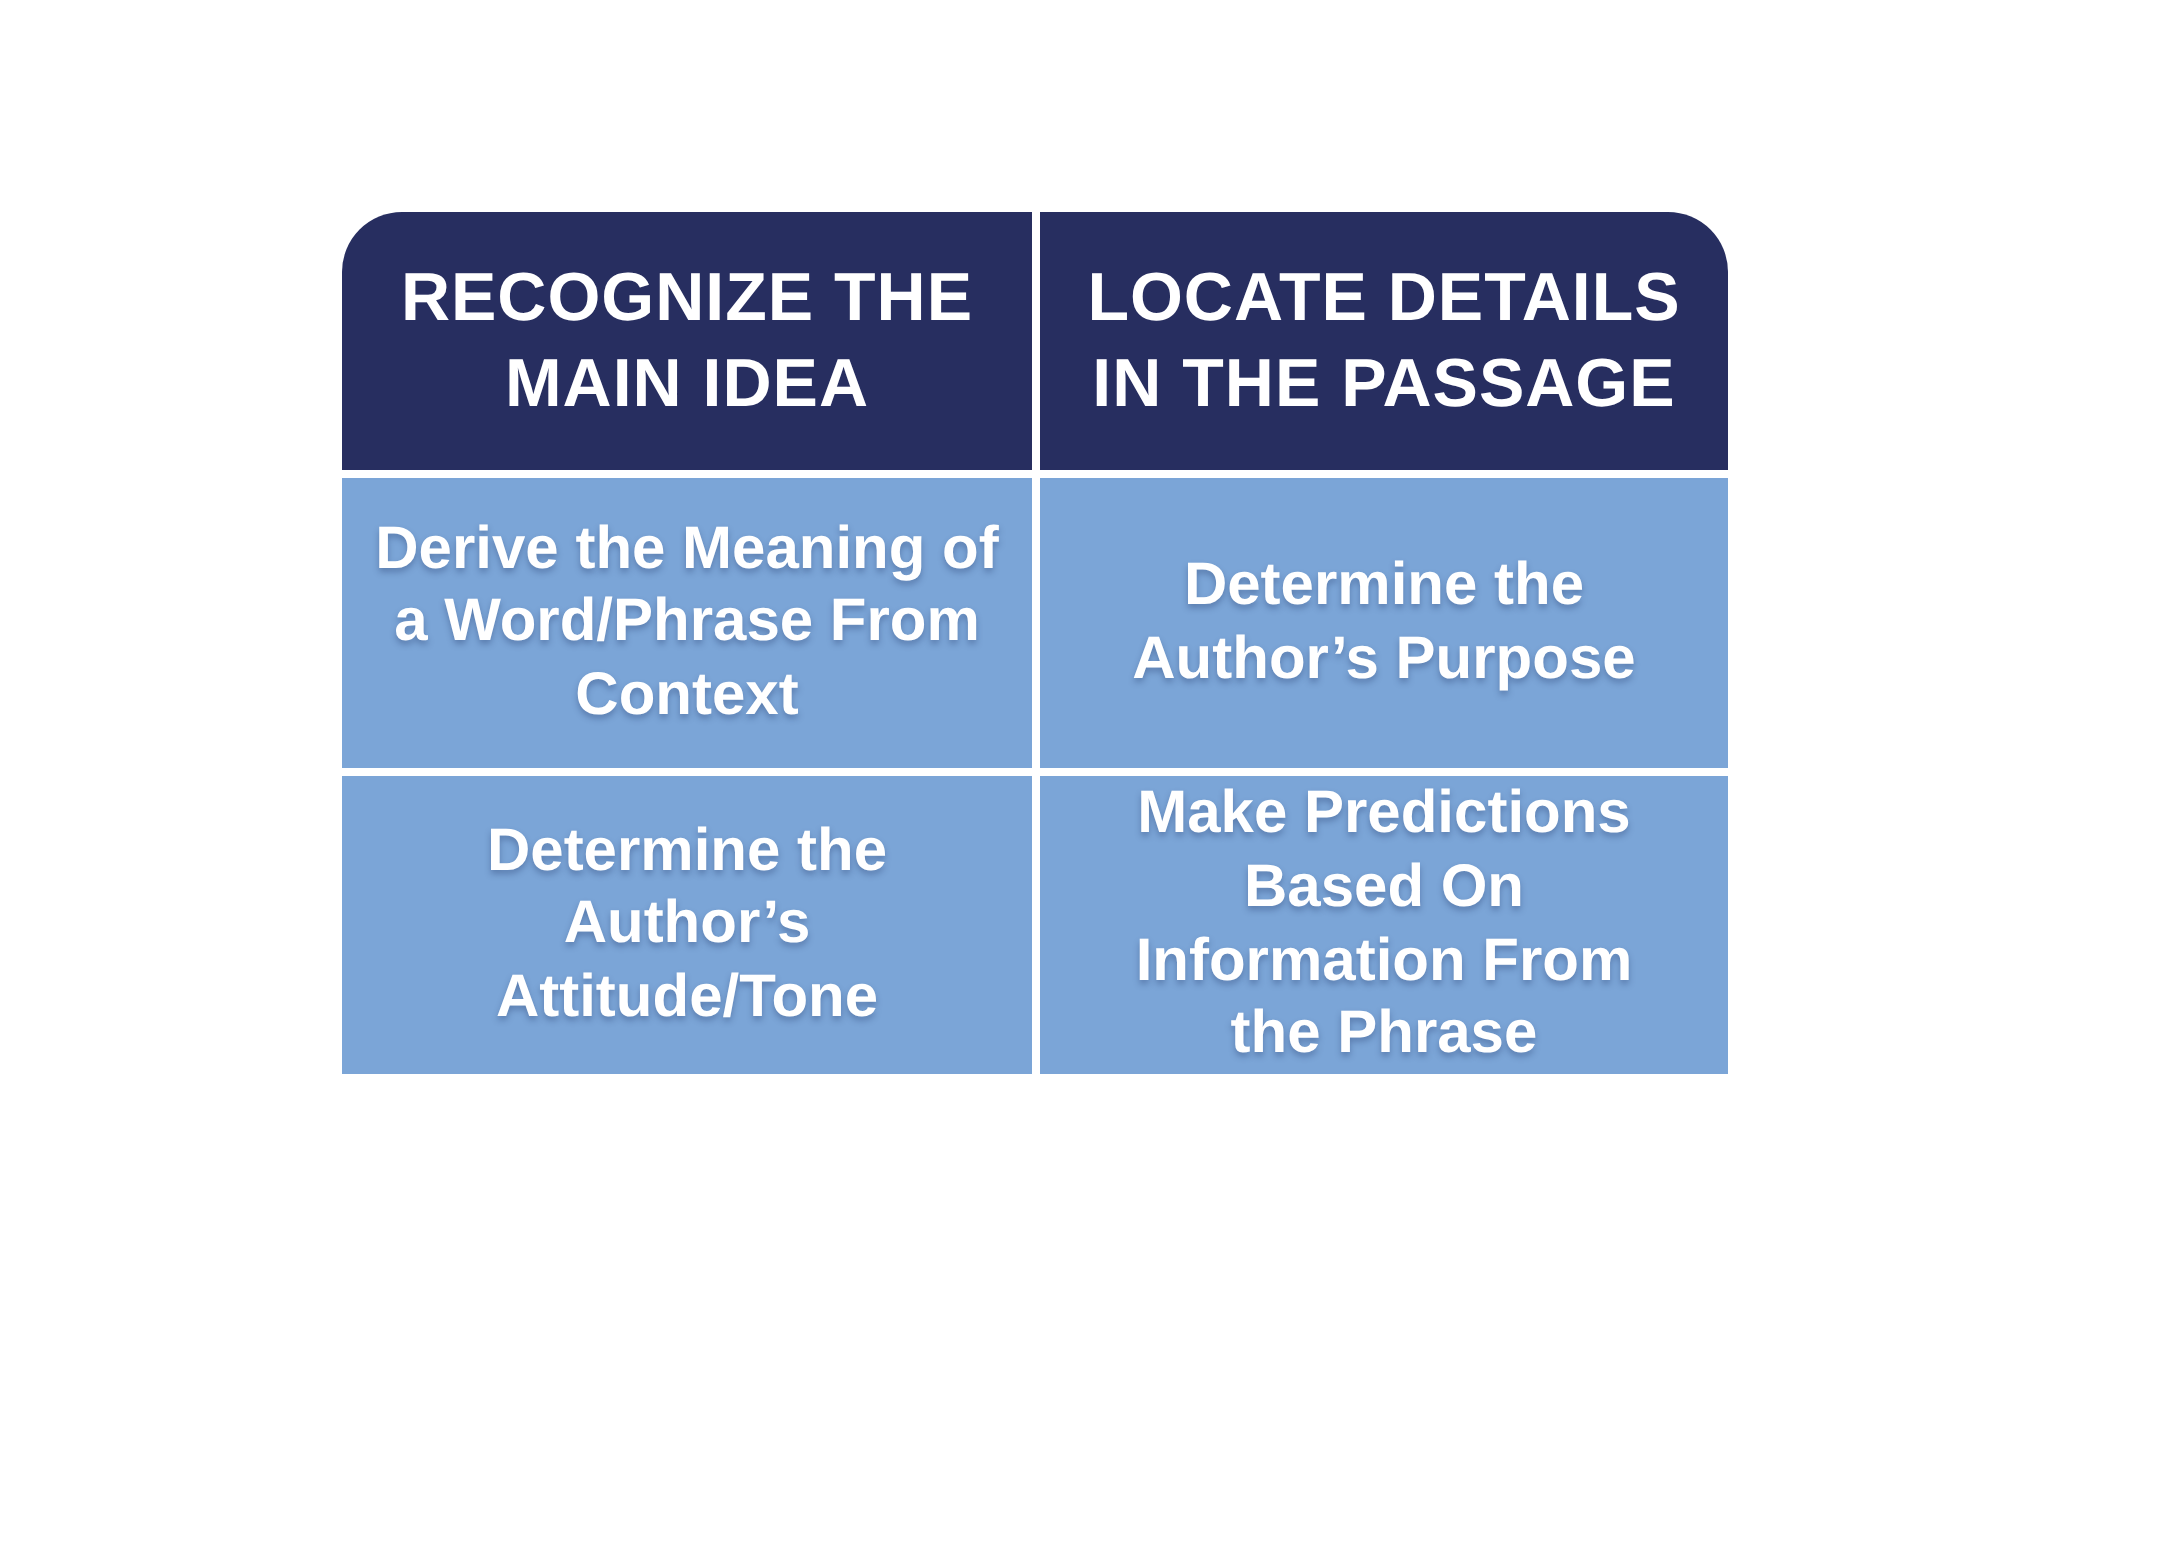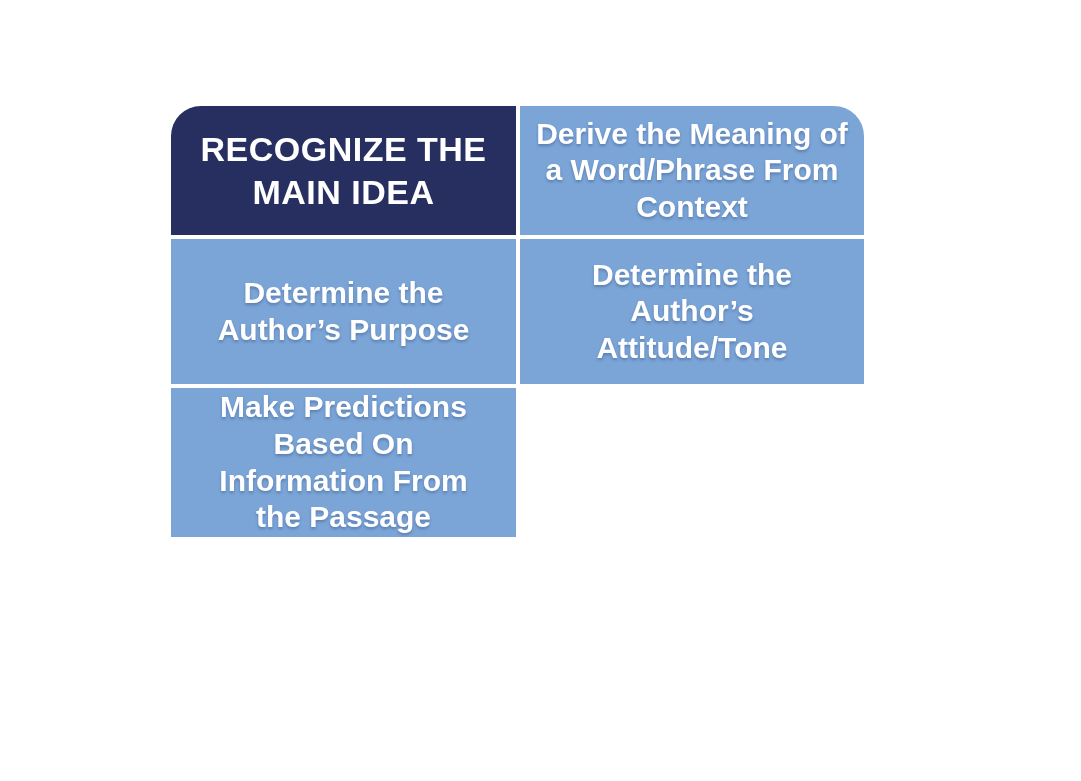--- a/index.html
+++ b/index.html
@@ -56,33 +56,35 @@
 </style>
 </head>
 <body>
 
 <div class="canvas">
   <div class="skills-table">
 
     <div class="cell header">RECOGNIZE THE
 MAIN IDEA</div>
 
+    <div class="cell header">LOCATE DETAILS
+IN THE PASSAGE</div>
 
 
     <div class="cell body">Derive the Meaning of
 a Word/Phrase From
 Context</div>
 
     <div class="cell body">Determine the
 Author’s Purpose</div>
 
     <div class="cell body">Determine the
 Author’s
 Attitude/Tone</div>
 
 
     <div class="cell body">Make Predictions
 Based On
 Information From
-the Passage</div>
+the Phrase</div>
 
   </div>
 </div>
 
 </body></html>

